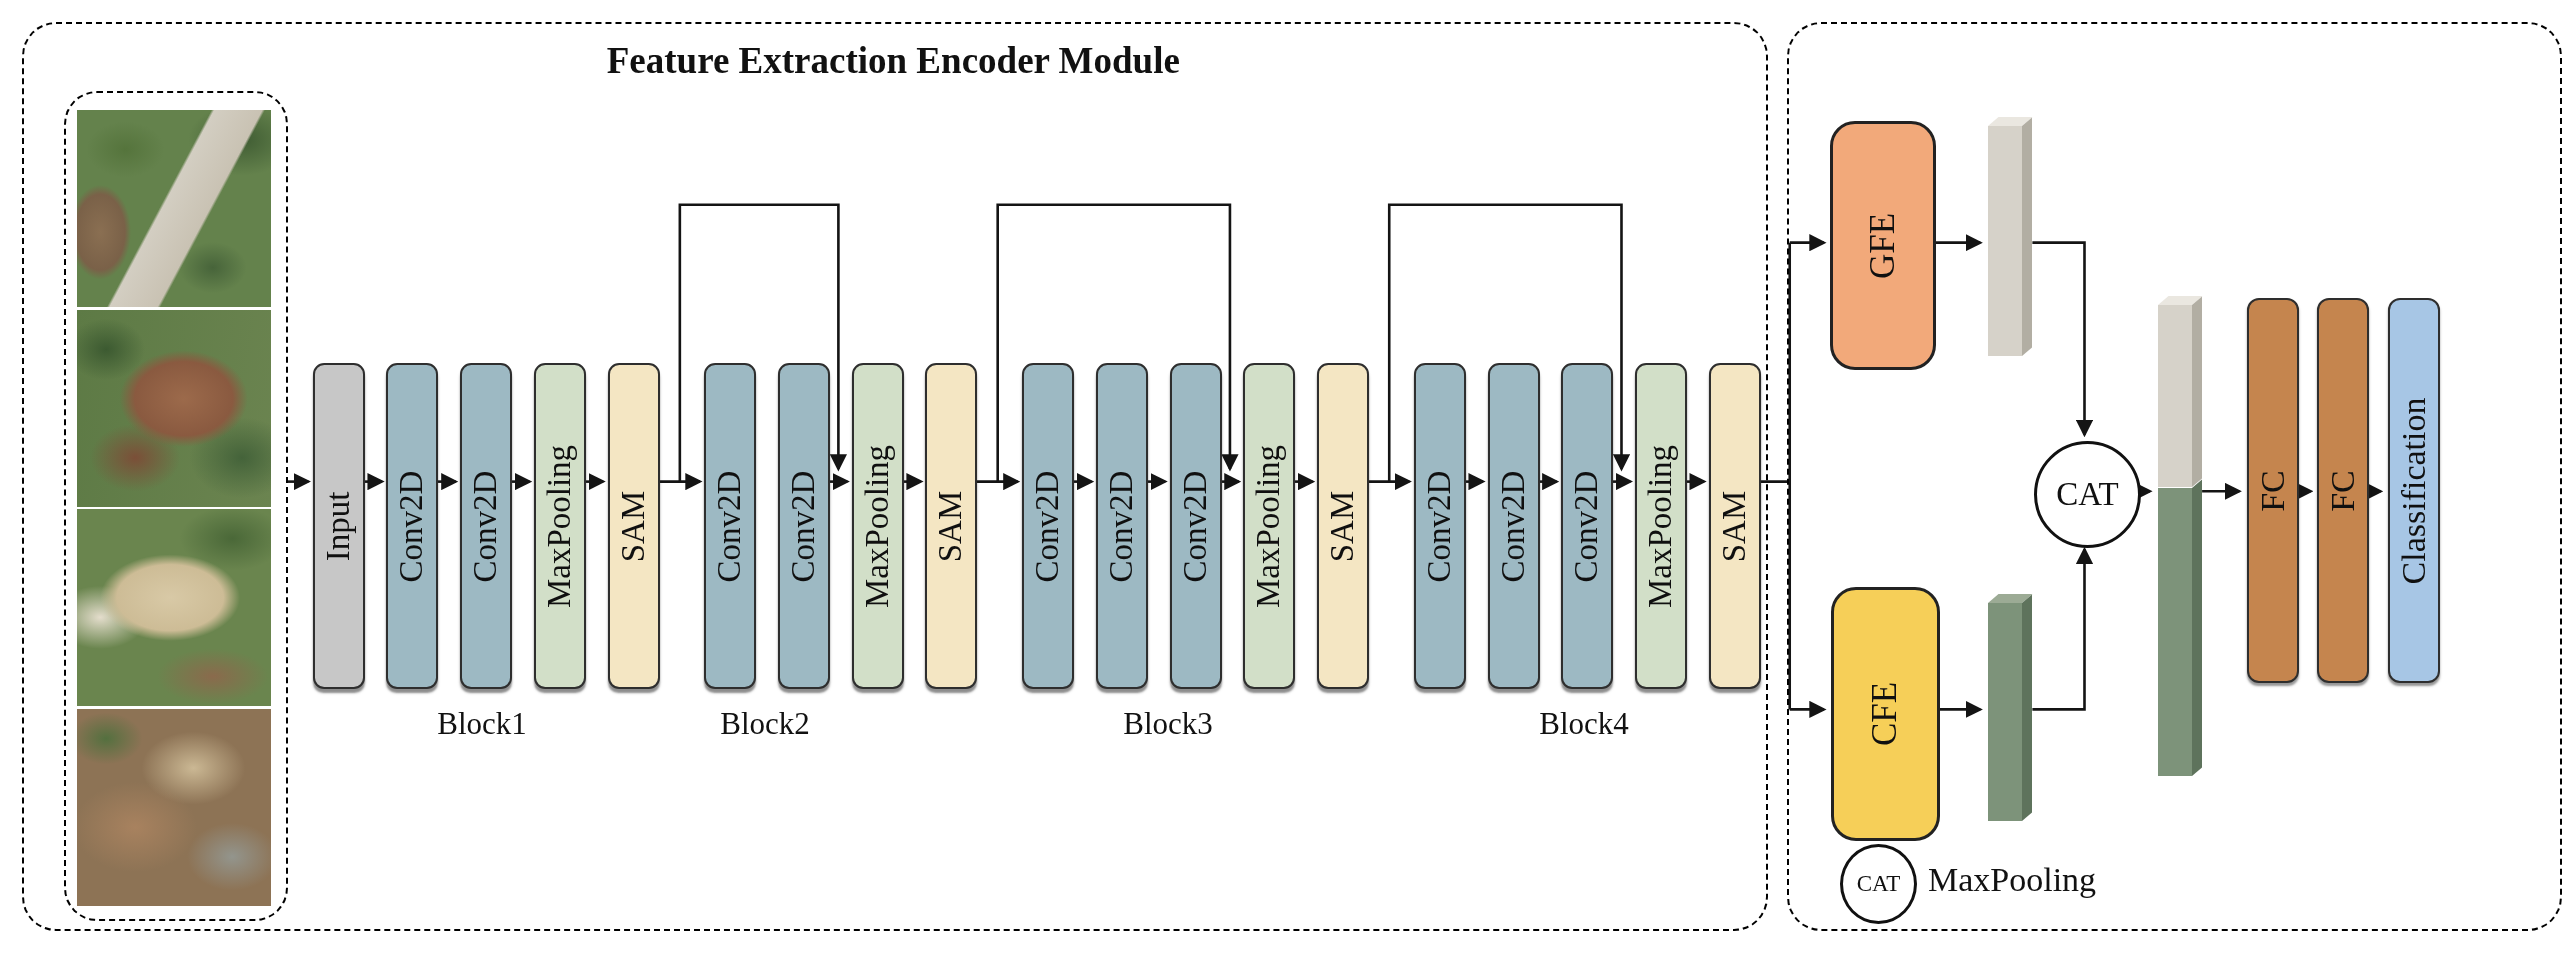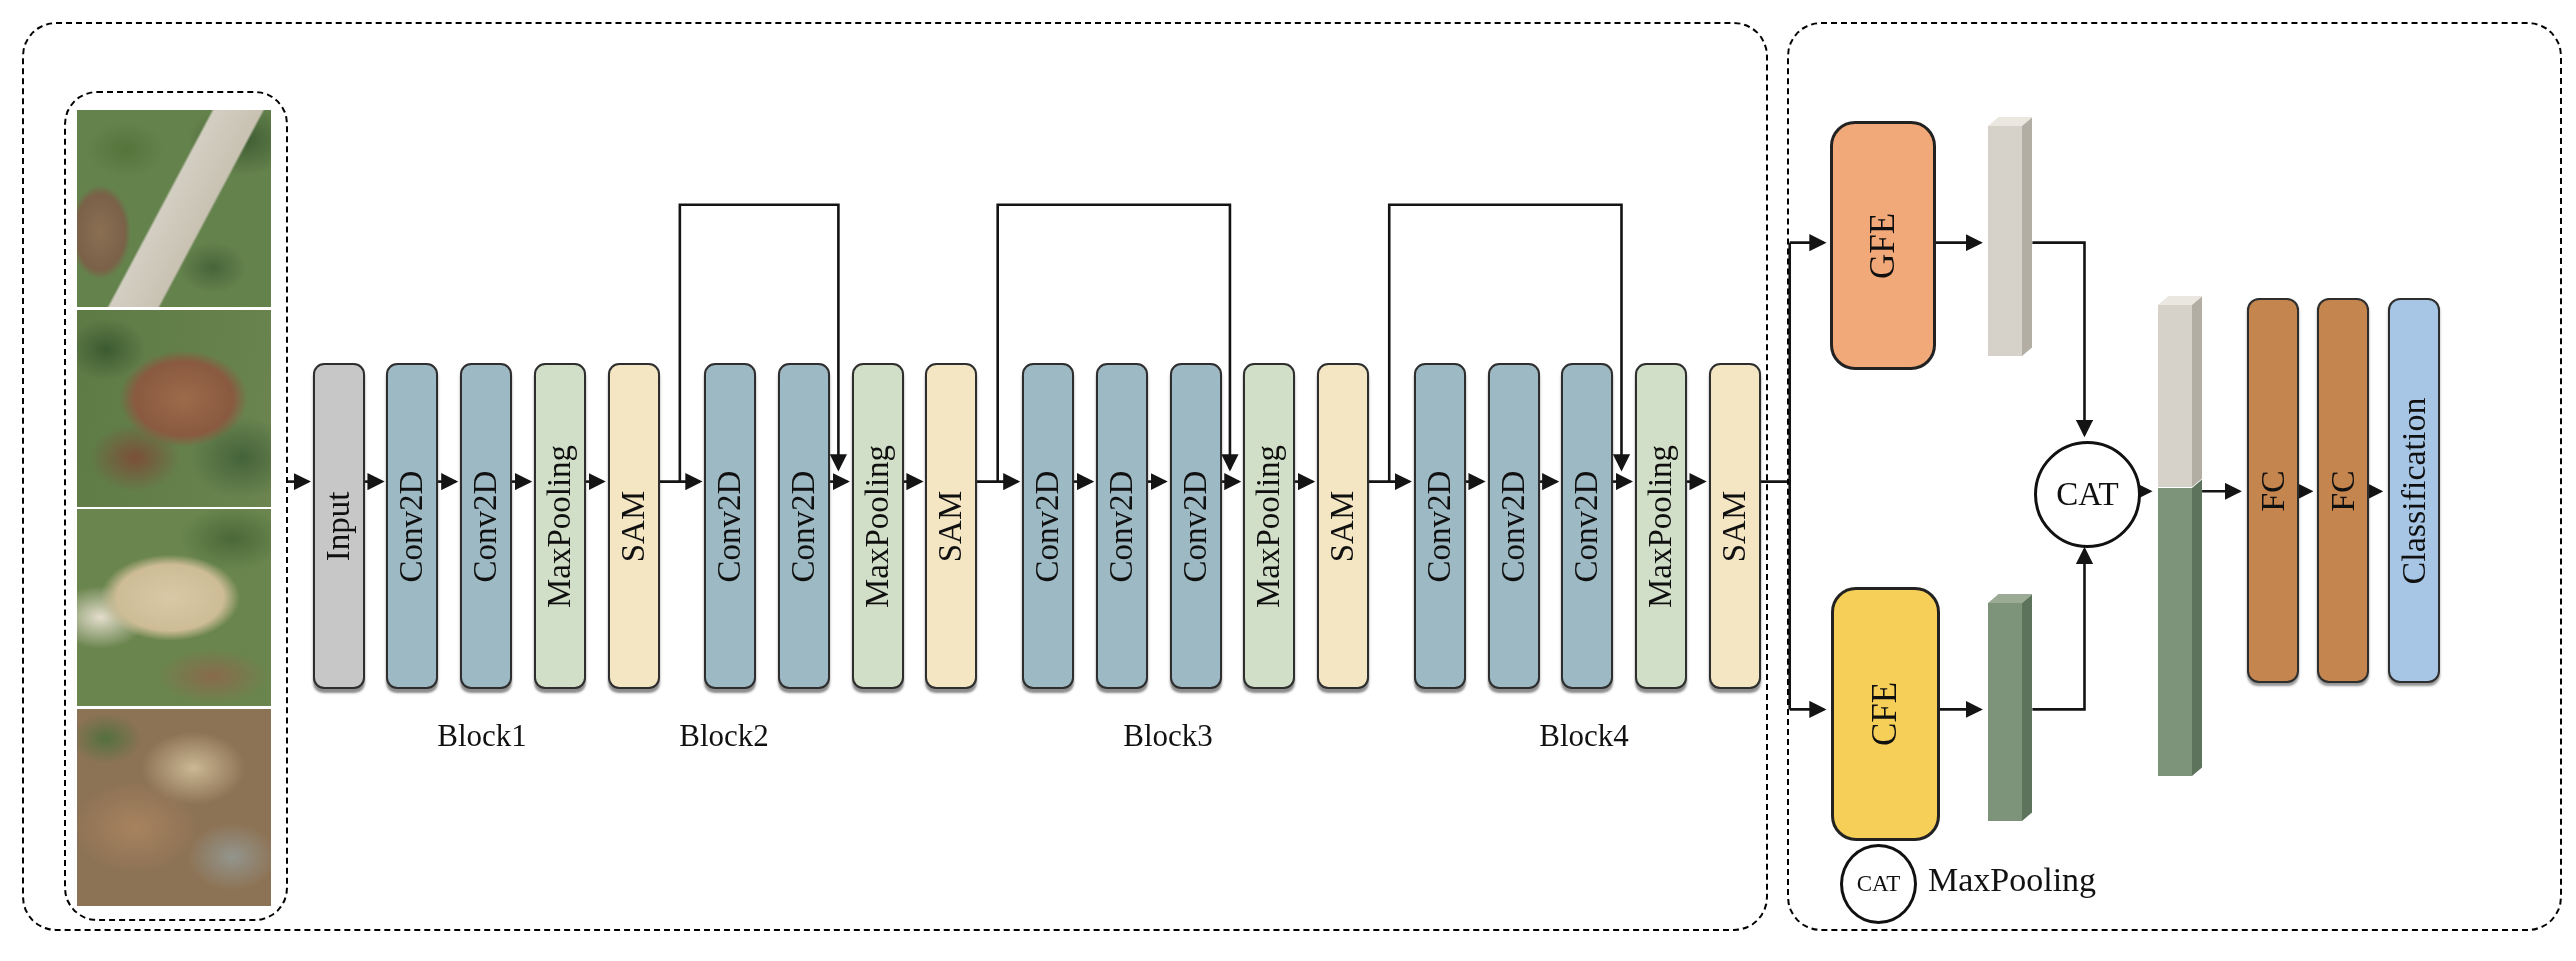--- a/index.html
+++ b/index.html
@@ -46,21 +46,21 @@
   
   .bar{position:absolute;top:363px;width:48px;height:322px;border:2.2px solid #2e2e2e;border-radius:11.2px;
        display:flex;align-items:center;justify-content:center;
        box-shadow:0 3.7px 2.2px -0.7px rgba(45,45,45,.55);}
   .vtext{transform:rotate(-90deg);white-space:nowrap;font-size:33px;color:#101010;}
   .c-input{background:#c7c7c7;}
   .c-conv{background:#9db9c3;}
   .c-pool{background:#d2dfc8;}
   .c-sam{background:#f4e6c3;}
 
-  .block-caption{position:absolute;top:706px;transform:translateX(-50%);font-size:31px;white-space:nowrap;margin-top:12px;}
+  .block-caption{position:absolute;top:706px;transform:translateX(-50%);font-size:31px;white-space:nowrap;}
 
   
   .bigblock{position:absolute;border:3px solid #222;border-radius:25px;display:flex;align-items:center;justify-content:center;}
   .gfe{left:1830px;top:121px;width:100px;height:243px;background:#f2a97a;}
   .cfe{left:1831px;top:587px;width:103px;height:248px;background:#f6cf58;}
   .bigblock .vtext{font-size:35px;}
 
   .endbar{position:absolute;top:298px;width:48px;height:381px;border:2.6px solid #2e2e2e;border-radius:12px;
           display:flex;align-items:center;justify-content:center;box-shadow:0 3px 2.2px -0.7px rgba(45,45,45,.5);}
   .fc1{left:2247px;background:#c5854e;}
@@ -141,20 +141,21 @@
       <path d="M2730,953 L2800,953 L2800,738" marker-end="url(#arr)"></path>
       <line x1="2868" y1="660" x2="2888" y2="660" marker-end="url(#arr)"></line>
       <line x1="2958" y1="660" x2="3008" y2="660" marker-end="url(#arr)"></line>
       <line x1="3082" y1="660" x2="3104" y2="660" marker-end="url(#arr)"></line>
       <line x1="3176" y1="660" x2="3198" y2="660" marker-end="url(#arr)"></line>
     </g>
   </svg>
 
   <div class="module-box encoder-box"></div>
   <div class="module-box classifier-box"></div>
+  <div class="module-title enc-title">Feature Extraction Encoder Module</div>
 
   <div class="image-box"></div>
   <div class="photo p1"></div>
   <div class="photo p2"></div>
   <div class="photo p3"></div>
   <div class="photo p4"></div>
 
   <div class="bar c-input" style="left:313px">
       <span class="vtext">Input</span>
     </div>
@@ -211,21 +212,21 @@
       <span class="vtext">Conv2D</span>
     </div>
   <div class="bar c-pool" style="left:1635px">
       <span class="vtext">MaxPooling</span>
     </div>
   <div class="bar c-sam" style="left:1709px">
       <span class="vtext">SAM</span>
     </div>
 
   <div class="block-caption" style="left:482px">Block1</div>
-  <div class="block-caption" style="left:724px">Block2</div>
+  <div class="block-caption" style="left:765px">Block2</div>
   <div class="block-caption" style="left:1168px">Block3</div>
   <div class="block-caption" style="left:1584px">Block4</div>
 
   <div class="bigblock gfe">
       <span class="vtext">GFE</span>
     </div>
   <div class="bigblock cfe">
       <span class="vtext">CFE</span>
     </div>
 

